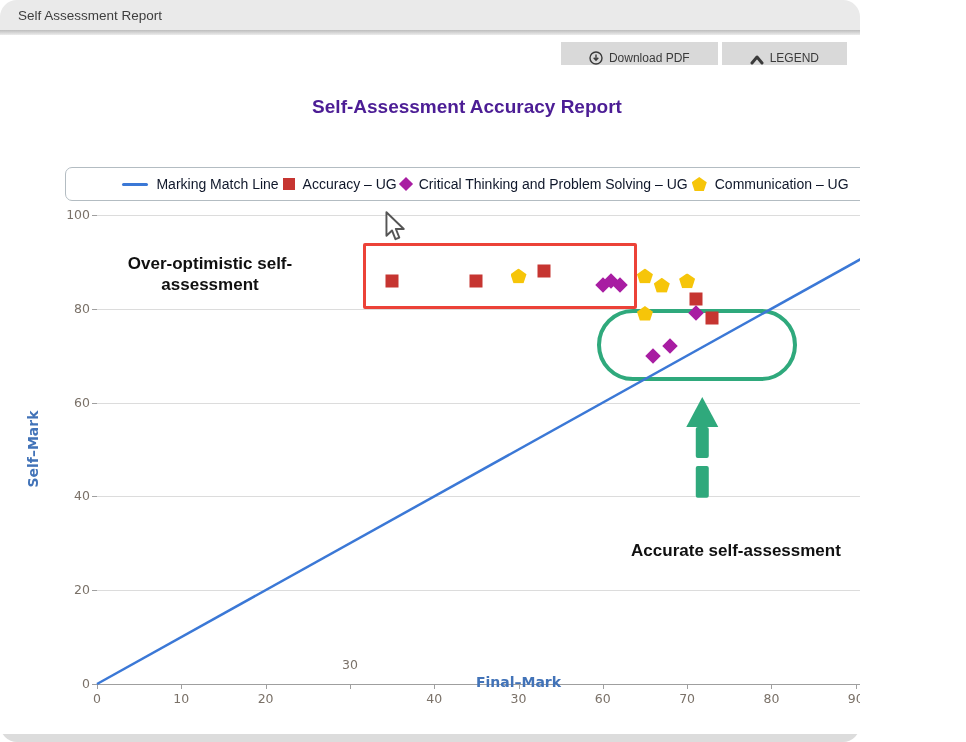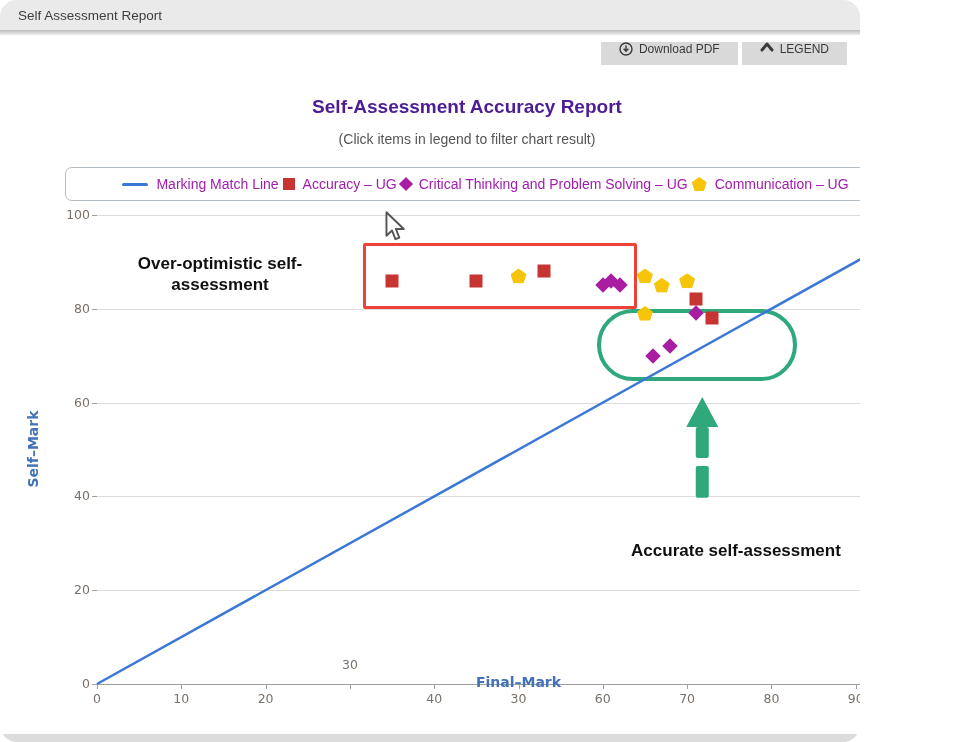--- a/index.html
+++ b/index.html
@@ -8,35 +8,35 @@
 
   
   .titlebar{position:absolute;left:0;top:0;width:100%;height:30px;background:#eaeaea;
             display:flex;align-items:center;box-sizing:border-box;padding-left:18px;
             font-size:13.5px;color:#3e3e3e;}
   .titlebar-shadow{position:absolute;left:0;top:30px;width:100%;height:5px;
             background:linear-gradient(#bdbdbd,#ececec);}
   .bottom-strip{position:absolute;left:0;bottom:0;width:100%;height:8px;background:#dcdcdc;}
 
   .toolbar{position:absolute;top:42px;right:13px;display:flex;gap:4px;z-index:20;}
-  .btn{display:flex;align-items:flex-start;gap:6px;background:#d9d9d9;border:none;height:23px;
-       padding:0 18px;font-size:12px;color:#3a3a3a;font-family:inherit;cursor:pointer;}
+  .btn{display:flex;align-items:flex-end;gap:6px;background:#d9d9d9;border:none;height:23px;
+       padding:0 28px;font-size:12px;color:#3a3a3a;font-family:inherit;cursor:pointer;}
   .btn svg{display:block;}
 
   
   .chart-title{position:absolute;top:96px;left:0;width:934px;text-align:center;
                font-size:19px;font-weight:bold;color:#4c1d95;z-index:6;}
   .chart-subtitle{position:absolute;top:131px;left:0;width:934px;text-align:center;
                font-size:14px;color:#555;z-index:6;}
 
   
   .legend-box{position:absolute;left:65px;top:167px;width:841px;height:34px;
               border:1.5px solid #b3bcc2;border-radius:7px;box-sizing:border-box;
               display:flex;align-items:center;justify-content:center;gap:4px;
-              font-size:14px;color:#a21caf;z-index:10;background:#fff;}
+              font-size:14px;color:#0f172a;z-index:10;background:#fff;}
   .legend-item{display:flex;align-items:center;gap:8px;cursor:pointer;white-space:nowrap;}
   .lg-line{width:26px;height:3px;border-radius:2px;}
   .lg-square{width:12px;height:12px;}
   .lg-diamond{width:10px;height:10px;transform:rotate(45deg);}
   .lg-pentagon{width:15px;height:14px;clip-path:polygon(50% 0,100% 38%,81% 100%,19% 100%,0 38%);}
 
   
   #plot{position:absolute;inset:0;}
   .gridline{position:absolute;height:1px;background:#dcdcdc;z-index:1;}
   .axisline{position:absolute;height:1px;background:#9f9f9f;z-index:1;}
@@ -93,21 +93,20 @@
       <span>
         <svg width="14" height="10" viewBox="0 0 14 10">
           <path d="M2 8 L7 2 L12 8" fill="none" stroke="#3a3a3a" stroke-width="3" stroke-linecap="round" stroke-linejoin="round"></path>
         </svg>
       </span>
       <span>LEGEND</span>
     </button>
   </div>
 
   <div class="chart-title">Self-Assessment Accuracy Report</div>
-  <div class="chart-subtitle">(Click items in legend to filter chart result)</div>
 
   <div class="legend-box">
     <div class="legend-item">
       <span class="lg lg-line" style="background: rgb(59, 120, 214);"></span>
       <span>Marking Match Line</span>
     </div>
     <div class="legend-item">
       <span class="lg lg-square" style="background: rgb(198, 53, 49);"></span>
       <span>Accuracy – UG</span>
     </div>
@@ -126,21 +125,21 @@
       <line id="match-line" x1="97" y1="684" x2="940" y2="215" stroke-width="2.5" stroke="#3b78d6"></line>
     </svg>
     <svg id="svg-arrow" class="svg-layer" width="966" height="742">
         <polygon points="686.274,426.972 702.274,396.972 718.274,426.972" fill="#2fa97c"></polygon>
         <rect x="695.774" y="426.972" width="13" height="31" rx="2" fill="#2fa97c"></rect>
         <rect x="695.774" y="465.972" width="13" height="31.835000000000036" rx="2" fill="#2fa97c"></rect>
       </svg>
 
     <div class="ann-box" id="over-box" style="left: 362.545px; top: 243.14px; width: 273.975px; height: 65.66px; border-color: rgb(236, 66, 56);"></div>
     <div class="ann-stadium" id="accurate-ellipse" style="left: 596.899px; top: 308.8px; width: 199.791px; height: 72.695px; border-color: rgb(47, 169, 124);"></div>
-    <div class="ann-text" id="over-label" style="left: 220px; top: 273.625px;">Over-optimistic self-assessment</div>
+    <div class="ann-text" id="over-label" style="left: 210px; top: 273.625px;">Over-optimistic self-assessment</div>
     <div class="ann-text" id="accurate-label" style="left: 735.994px; top: 518.443px; margin-top: 33px;">Accurate self-assessment</div>
   <div class="axisline" style="left: 97px; top: 684px; width: 843px;"></div>
       <div class="tick-y" style="left: 92px; top: 684px;"></div>
       <div class="tlabel yt" style="left: 56px; top: 676px;">0</div>
       <div class="gridline" style="left: 97px; top: 590.2px; width: 843px;"></div>
       <div class="tick-y" style="left: 92px; top: 590.2px;"></div>
       <div class="tlabel yt" style="left: 56px; top: 582.2px;">20</div>
       <div class="gridline" style="left: 97px; top: 496.4px; width: 843px;"></div>
       <div class="tick-y" style="left: 92px; top: 496.4px;"></div>
       <div class="tlabel yt" style="left: 56px; top: 488.4px;">40</div>

